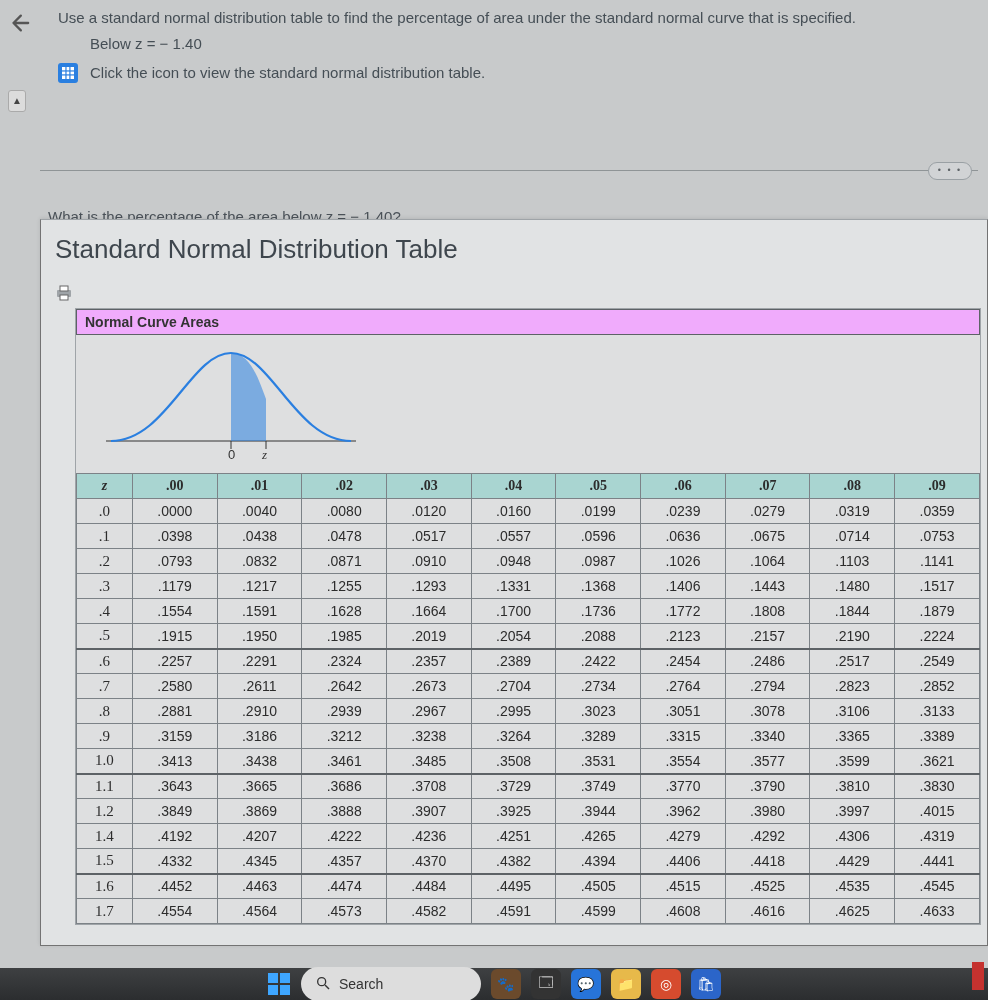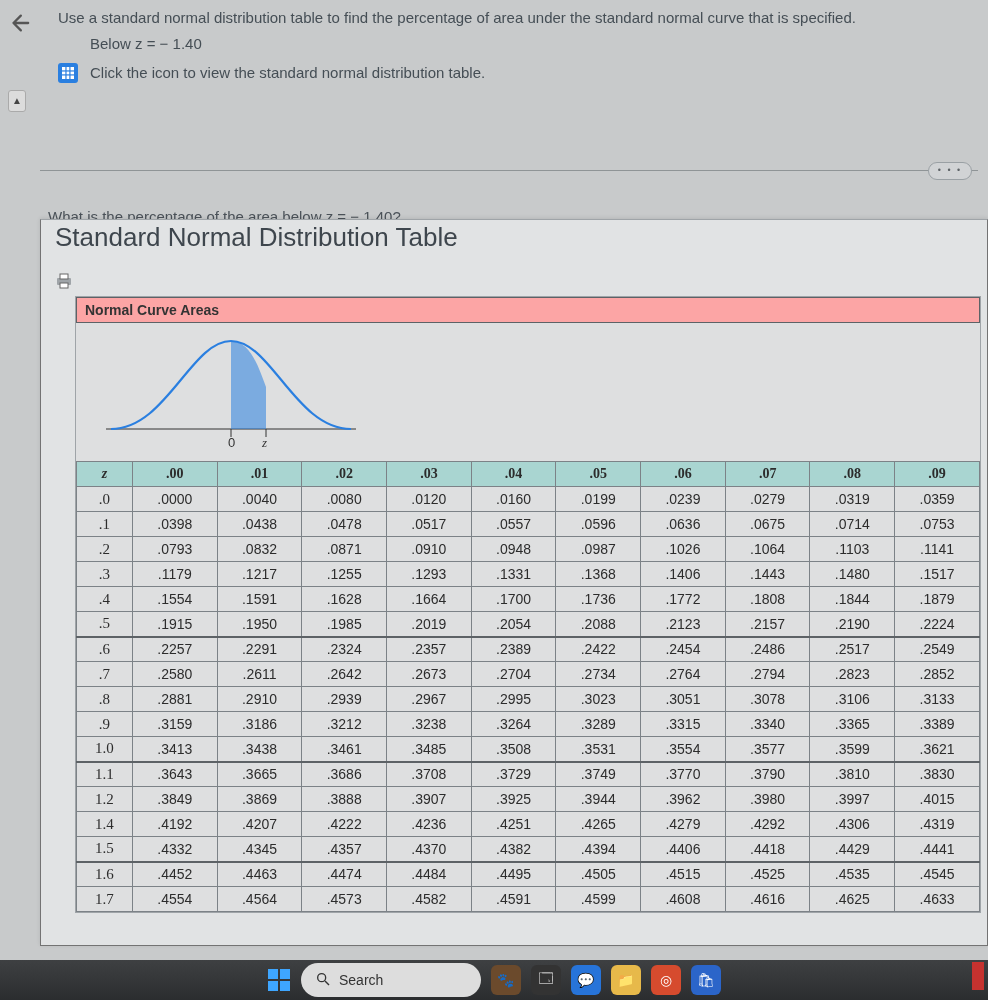--- a/index.html
+++ b/index.html
@@ -83,21 +83,21 @@
   }
   .modal {
     position: absolute;
     left: 40px;
     top: 219px;
     right: 0;
     bottom: 54px;
     background: #e1e3e4;
     border: 1px solid #737373;
     border-top: 1px solid #9fa4a8;
-    padding: 2px 6px 0 14px;
+    padding: 14px 6px 0 14px;
     box-shadow: 0 -1px 4px rgba(0,0,0,0.1);
   }
   .modal h1 {
     font-size: 26px;
     font-weight: normal;
     color: #3e464d;
     margin-bottom: 20px;
   }
   .table-box {
     background: #dedfe0;
@@ -106,21 +106,21 @@
     position: relative;
     margin-left: 20px;
   }
   .print-icon {
     position: absolute;
     left: -2px; top: -20px;
     font-size: 13px;
     color: #666;
   }
   .table-header-strip {
-    background: #fca5a5;
+    background: #f0abfc;
     border: 1px solid #5d6266;
     padding: 4px 8px;
     font-weight: bold;
     font-size: 14px;
     color: #333;
   }
   .curve-cell {
     height: 138px;
     padding: 6px 20px;
     position: relative;
@@ -145,21 +145,21 @@
     font-family: 'Times New Roman', serif;
   }
   table.ztable th.z-col { font-style: italic; }
   table.ztable td.z-stub { font-family: 'Times New Roman', serif; font-size: 15px; }
   tbody.group-sep tr:first-child td { border-top: 2px solid #5d6266; }
 
   
   .taskbar {
     position: absolute;
     left: 0; right: 0; bottom: 0;
-    height: 40px;
+    height: 32px;
     background: linear-gradient(#3e4042, #2b2d2f);
     display: flex;
     align-items: center;
     justify-content: center;
     gap: 8px;
     padding: 0 14px;
   }
   .taskbar-center { display: flex; align-items: center; gap: 10px; }
   .win-icon {
     width: 24px; height: 24px;

